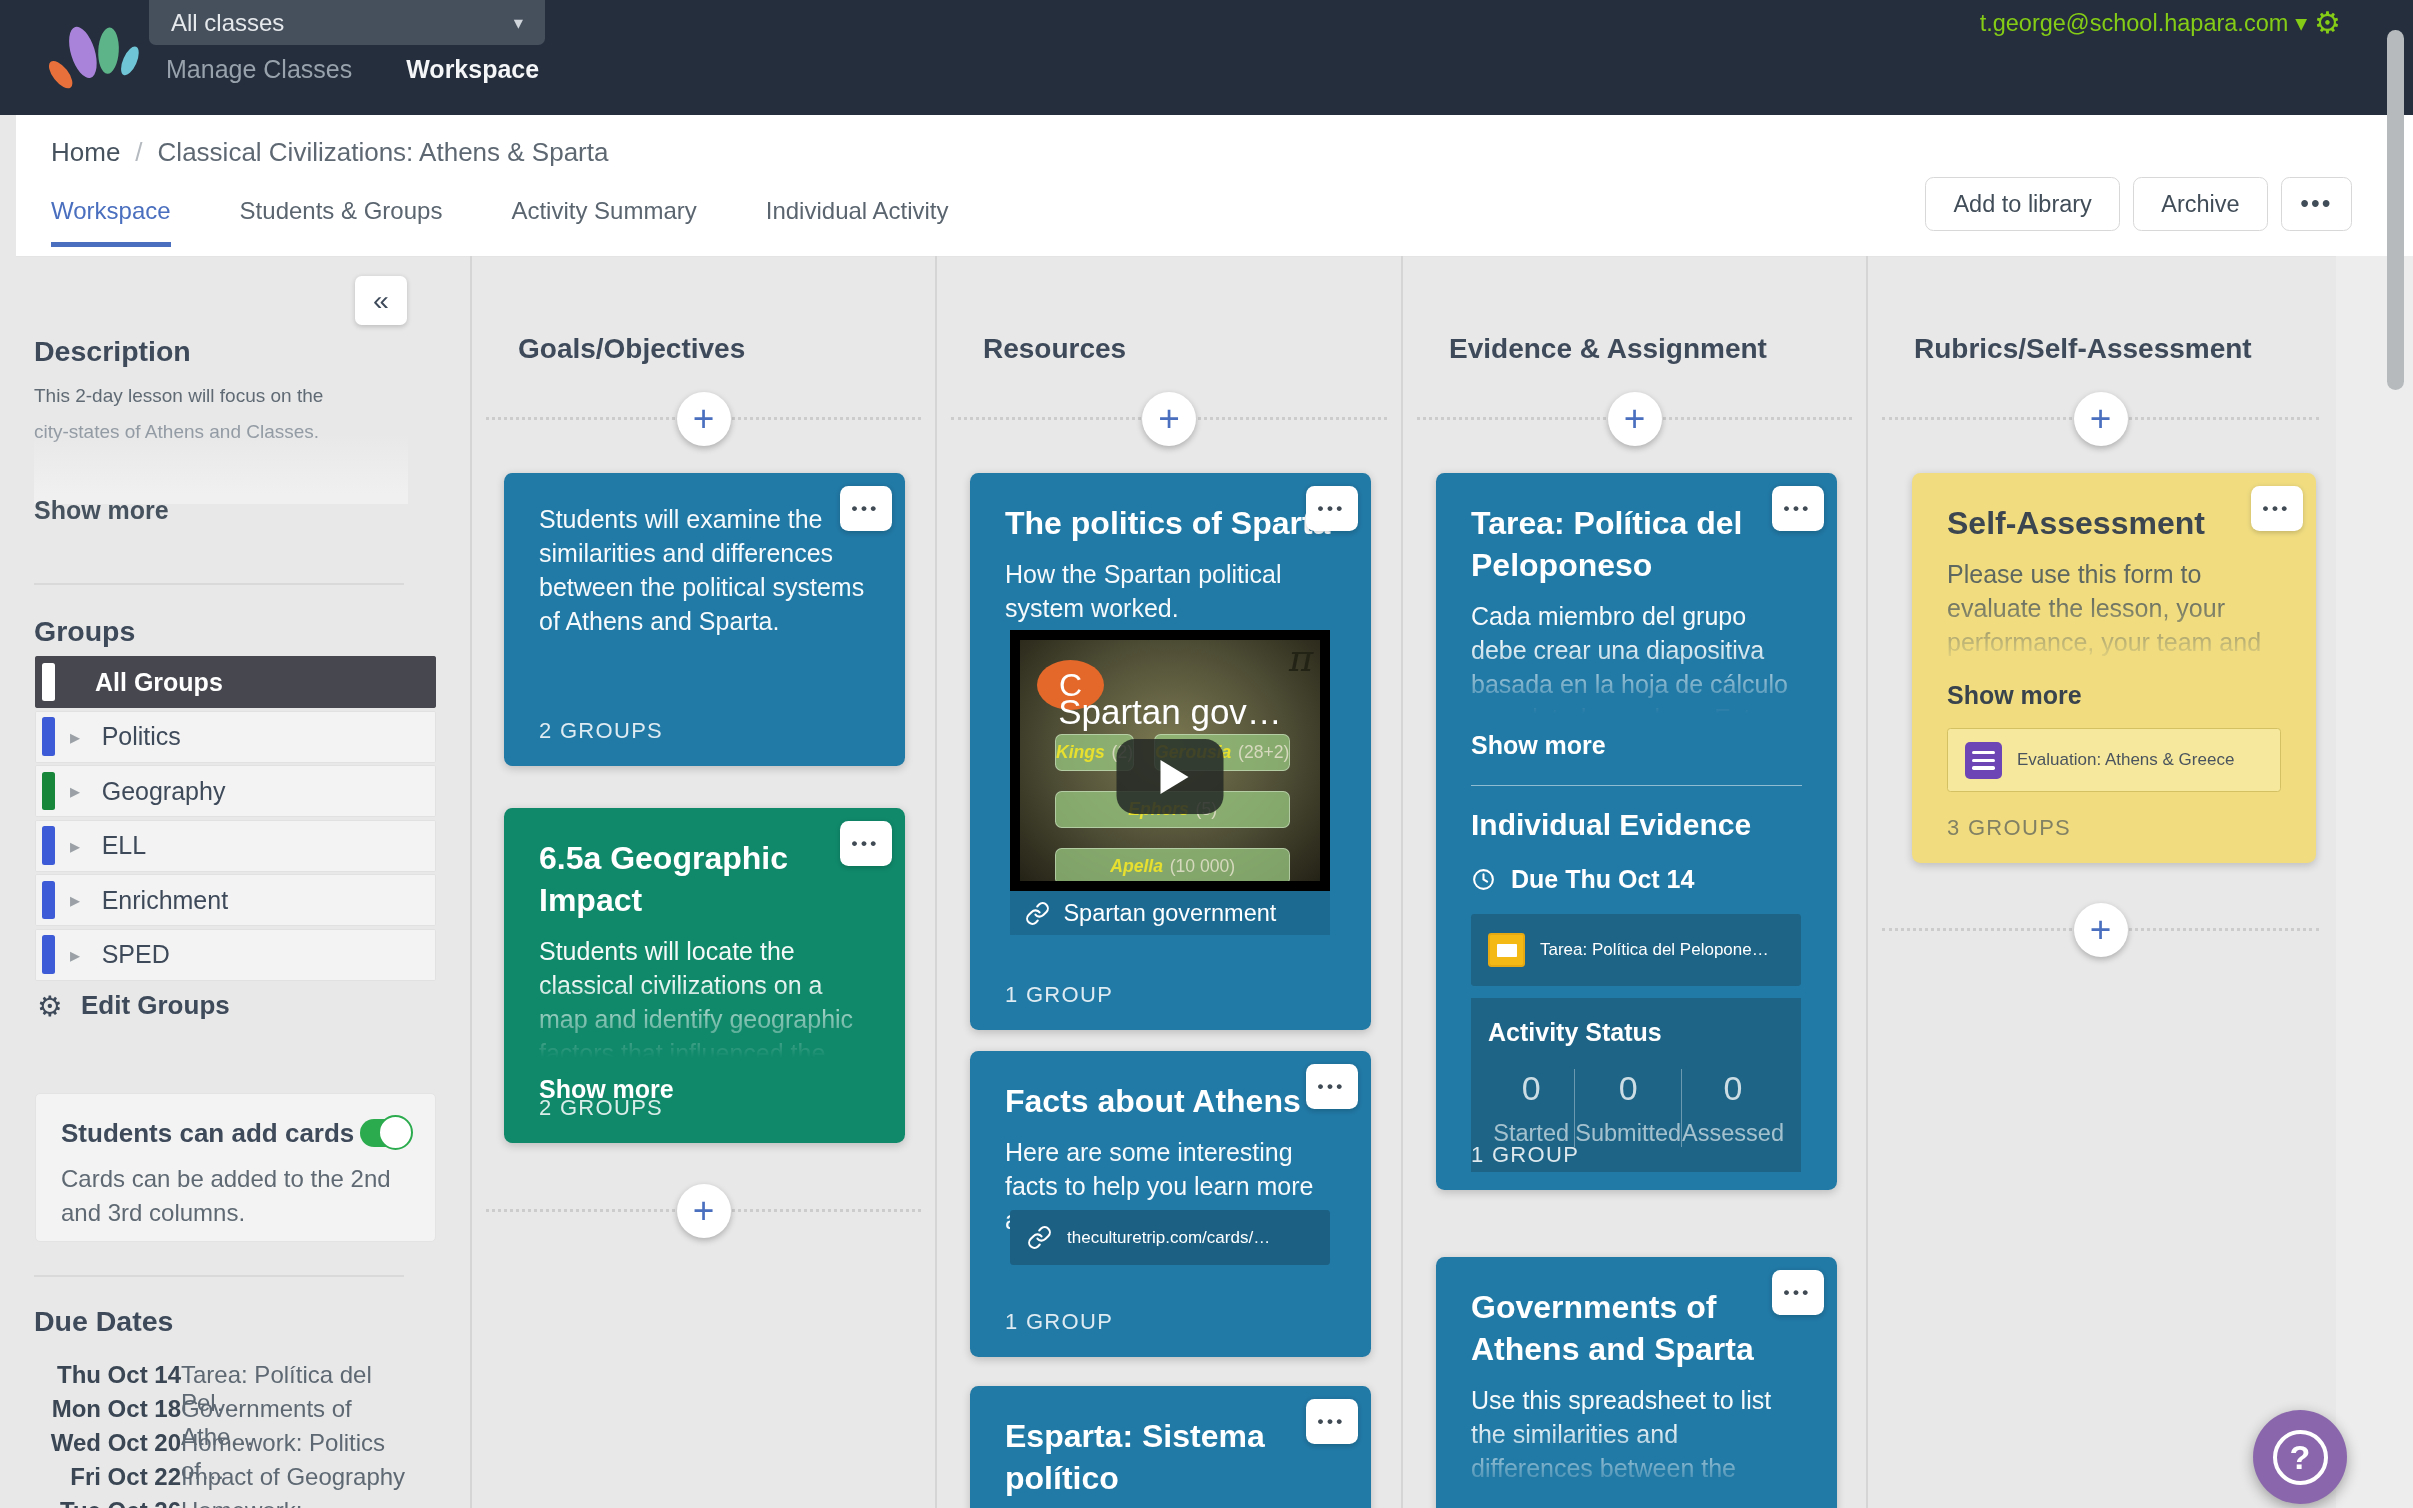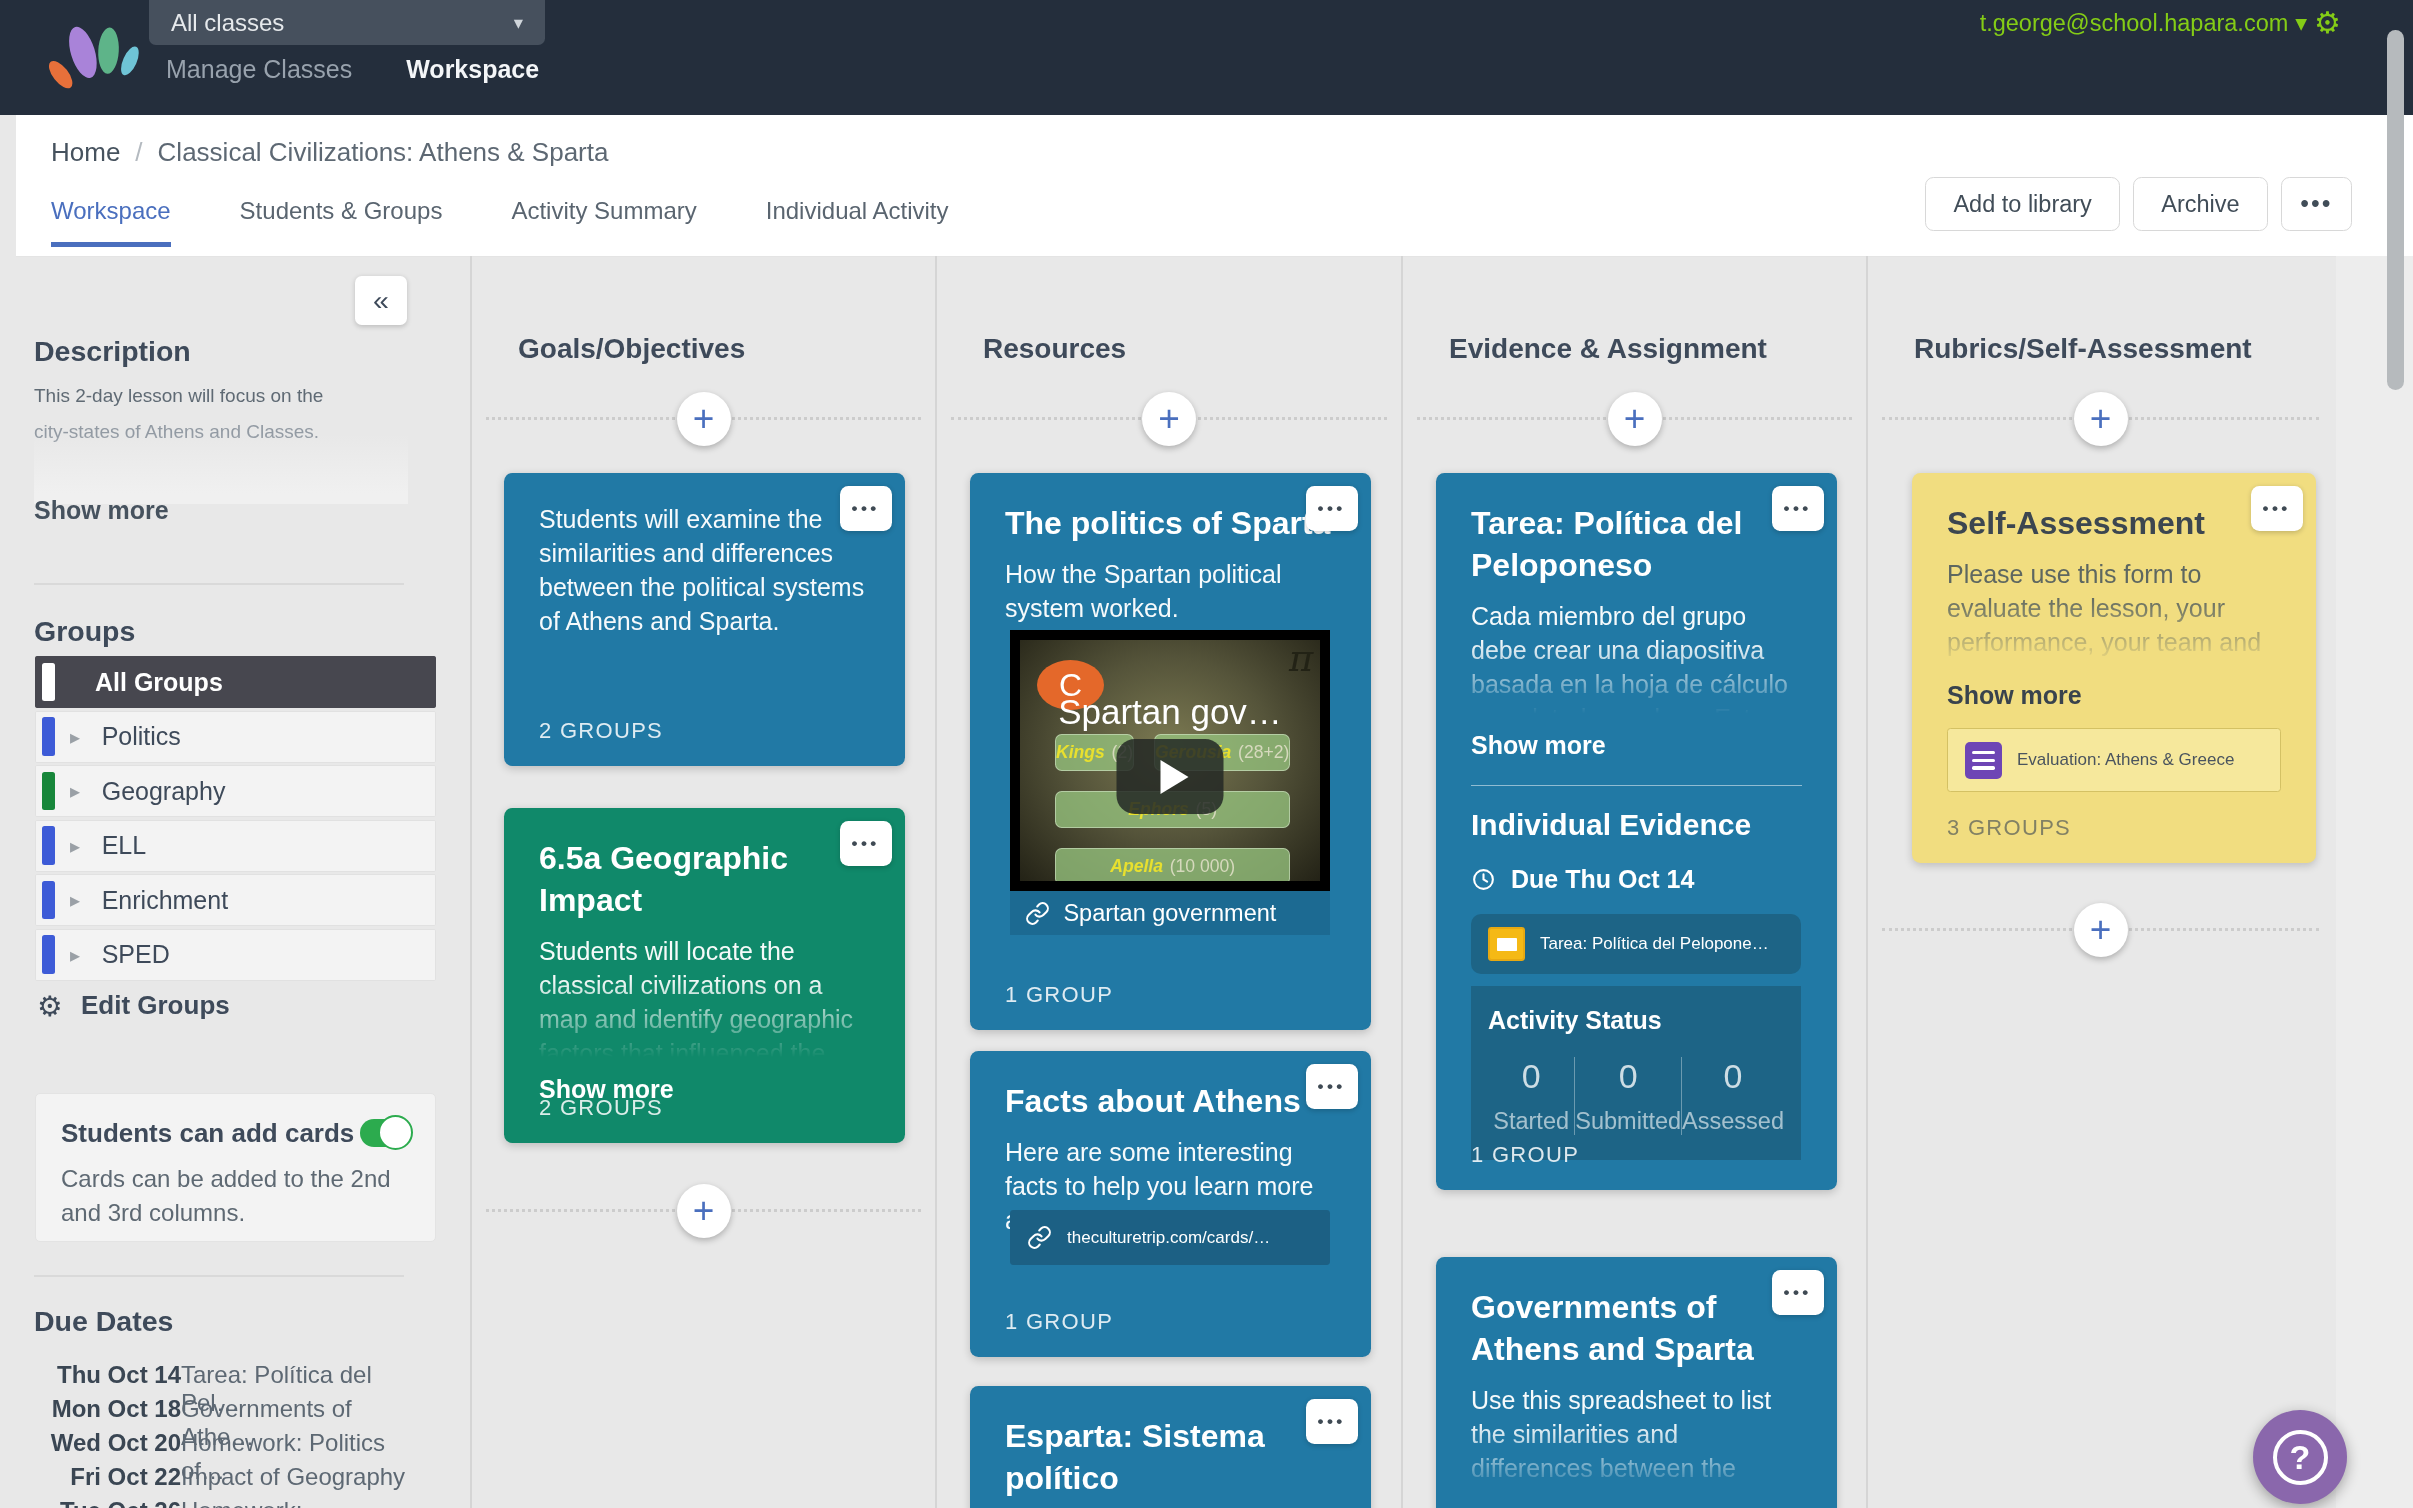--- a/index.html
+++ b/index.html
@@ -116,21 +116,21 @@
   .vt-box .nm{color:#e8e02e;font-weight:700;font-style:italic;}
   .vt-play{position:absolute;left:50%;top:99px;transform:translateX(-50%);width:107px;height:75px;
     background:rgba(35,40,36,.85);border-radius:18.4px;display:flex;align-items:center;justify-content:center;cursor:pointer;}
   .vt-play .tri{width:0;height:0;border-left:28.5px solid #fff;border-top:17.6px solid transparent;border-bottom:17.6px solid transparent;margin-left:8.4px;}
   .video-caption{height:44px;display:flex;align-items:center;gap:13.4px;padding:0 15px;color:#fff;font-size:23.5px;}
   .link-ic{flex-shrink:0;display:flex;}
 
   
   .chip{display:flex;align-items:center;gap:15px;border-radius:3.4px;box-sizing:border-box;padding:0 17px;font-size:17px;cursor:pointer;}
   .facts-chip{position:absolute;left:40px;top:159px;width:320px;height:55px;background:#1c6084;color:#fff;}
-  .tarea-chip{width:330px;height:60px;background:#1d6486;color:#fff;margin-top:20px;border-radius:10px;}
+  .tarea-chip{width:330px;height:72px;background:#1d6486;color:#fff;margin-top:20px;}
   .eval-chip{width:334px;height:64px;background:#f6e89c;border:1.7px solid #d4c164;color:#4a545e;margin-top:18.4px;}
 
   
   .card-divider{border:none;border-top:1.7px solid rgba(255,255,255,.5);margin:25px 0 22px 0;}
   .section-h{font-size:30px;font-weight:700;}
   .due-line{display:flex;align-items:center;gap:15px;margin-top:23.5px;font-size:25px;font-weight:700;}
   .activity-panel{width:330px;background:#1d6486;margin-top:11.7px;box-sizing:border-box;padding:20px 17px 25px 17px;}
   .ap-title{font-size:25px;font-weight:700;color:#fff;}
   .ap-stats{display:flex;margin-top:22px;}
   .ap-stat{flex:1;text-align:center;}

